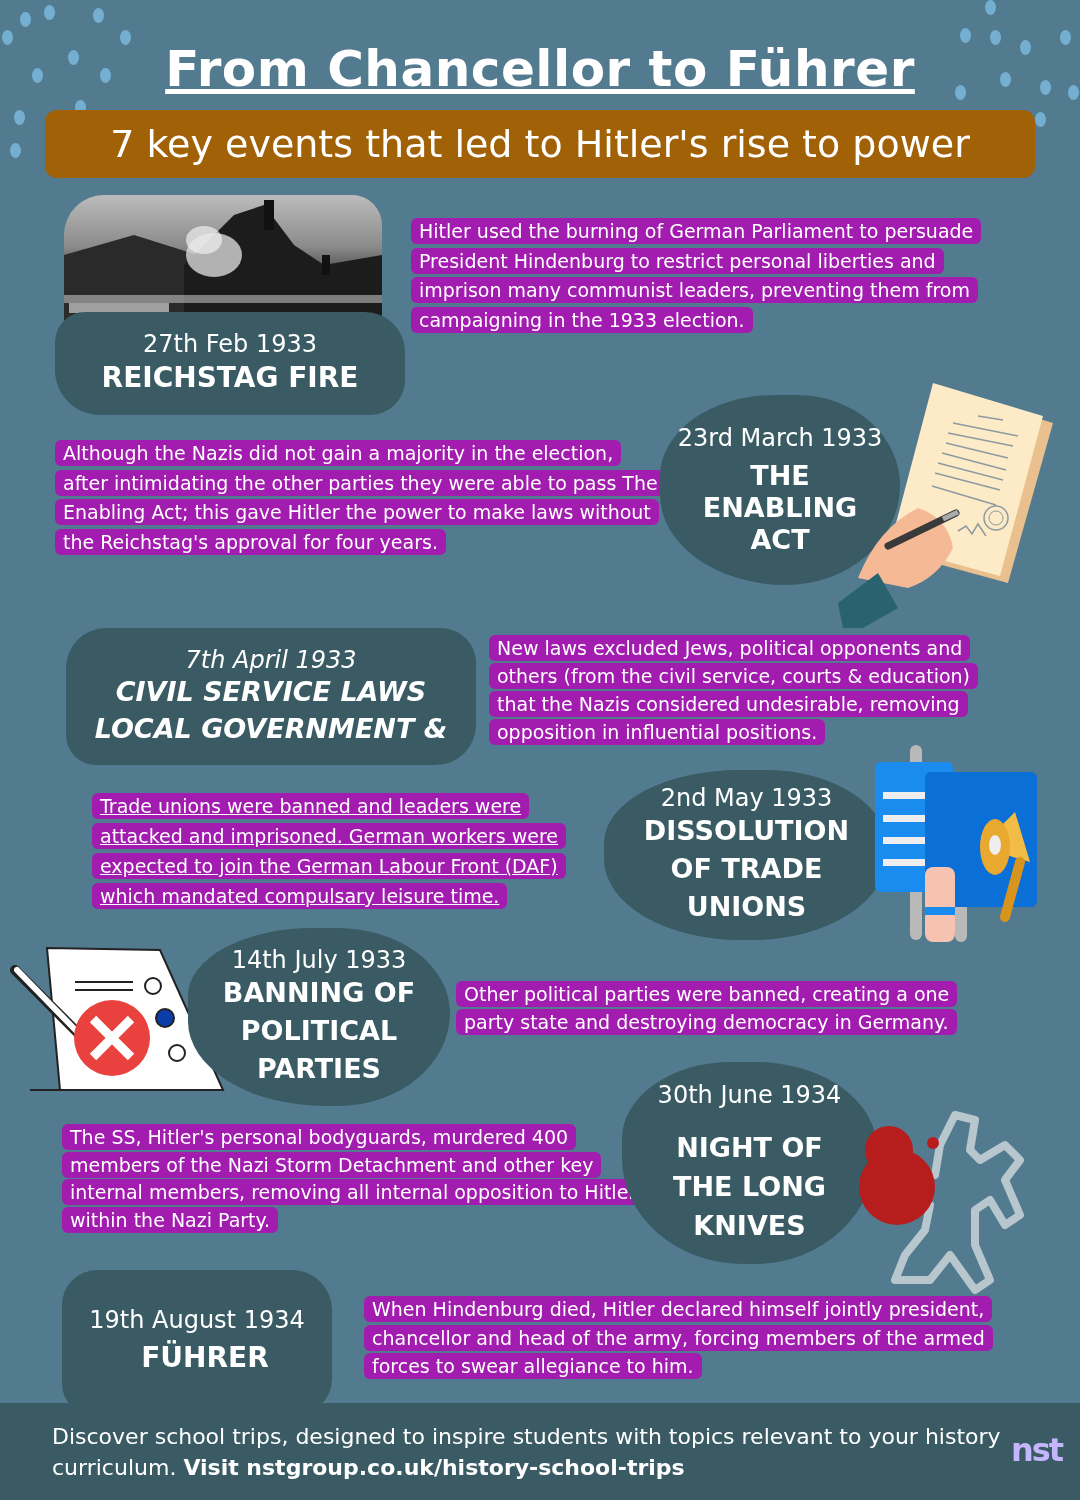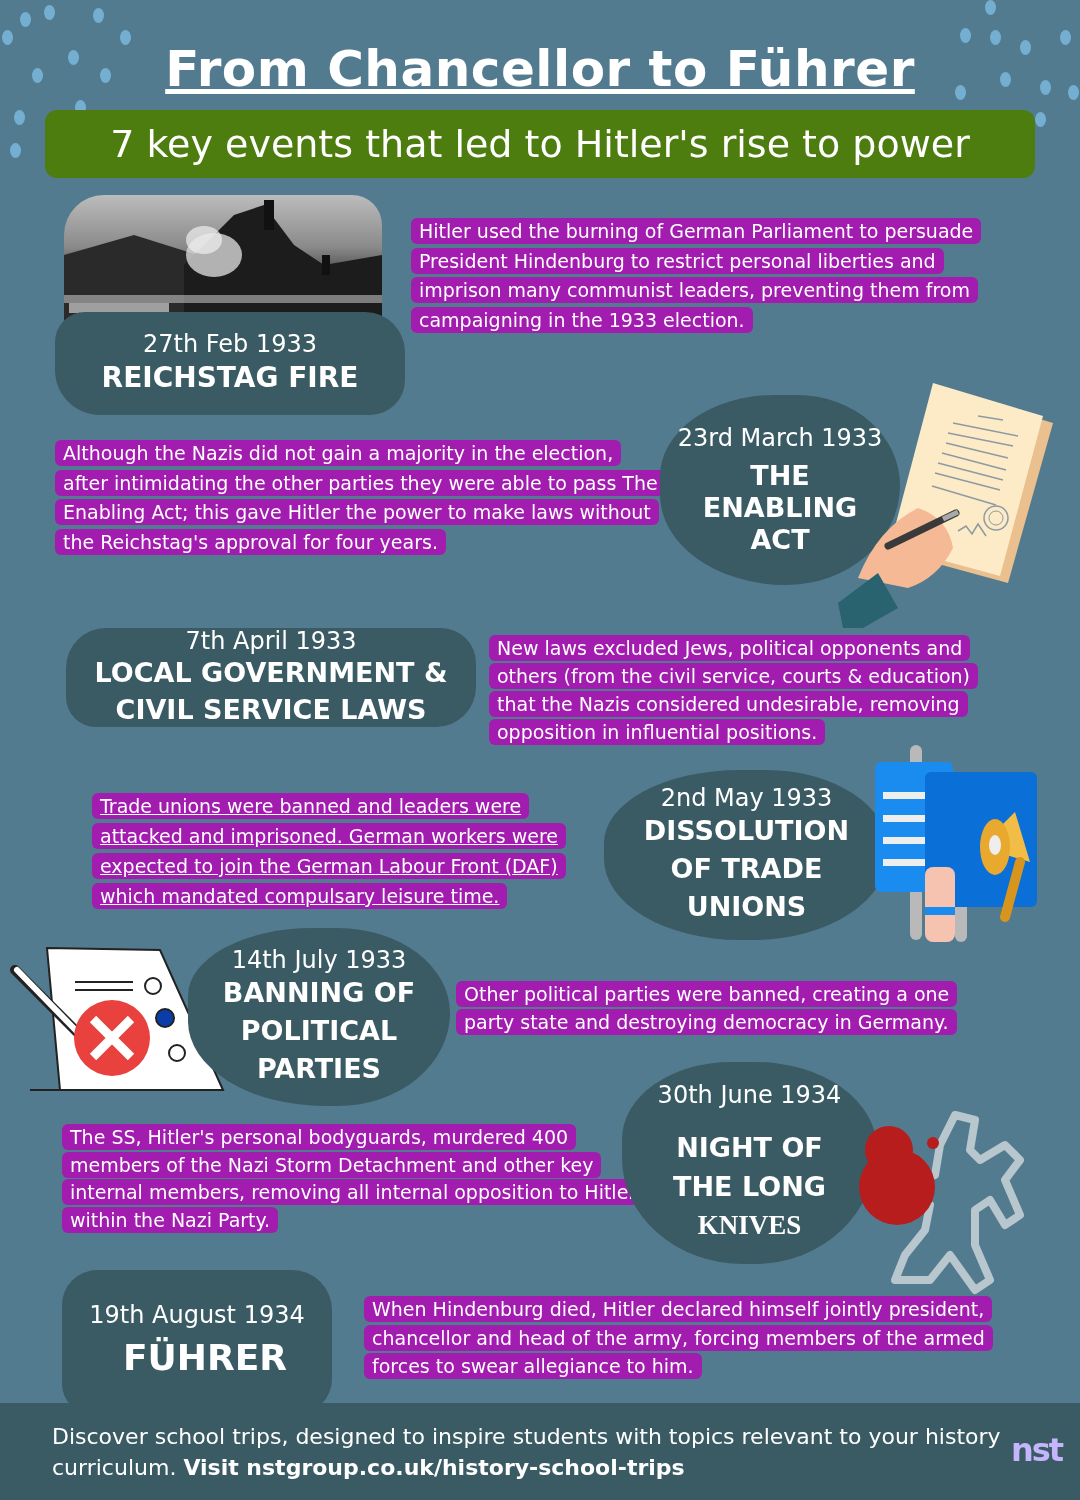--- a/index.html
+++ b/index.html
@@ -11,21 +11,21 @@
     position: relative;
   }
   .abs { position: absolute; }
   .dot { position: absolute; width: 11px; height: 15px; border-radius: 50%; background: #74aed0; }
   .title {
     position: absolute; left: 0; width: 1080px; top: 40px; text-align: center;
     font-size: 50px; font-weight: bold; letter-spacing: 0.5px; text-decoration: underline;
   }
   .subtitle {
     position: absolute; left: 45px; top: 110px; width: 990px; height: 68px;
-    background: #4d7c0f; border-radius: 12px;
+    background: #a16207; border-radius: 12px;
     font-size: 38px; text-align: center; line-height: 68px;
   }
   .blob {
     position: absolute; background: #3a5b63; text-align: center;
     display: flex; flex-direction: column; justify-content: center; align-items: center;
   }
   .date { font-size: 24px; font-weight: normal; }
   .head { font-size: 27px; font-weight: bold; line-height: 1.4; }
   .desc {
     position: absolute; font-size: 19px; line-height: 29.5px;
@@ -125,24 +125,24 @@
     <circle cx="158" cy="140" r="12" fill="none" stroke="#8d9aa1" stroke-width="1.5"></circle>
     <circle cx="158" cy="140" r="7" fill="none" stroke="#8d9aa1" stroke-width="1"></circle>
     <polyline points="120,153 128,148 134,156 140,146 148,158" fill="none" stroke="#8d9aa1" stroke-width="1.5"></polyline>
     <path d="M20,200 Q40,150 80,130 Q110,140 115,170 Q100,200 70,210 Z" fill="#f5b996"></path>
     <polygon points="0,225 40,195 60,230 25,250 5,250" fill="#28636f"></polygon>
     <line x1="50" y1="168" x2="118" y2="135" stroke="#3a3a3a" stroke-width="7" stroke-linecap="round"></line>
     <line x1="105" y1="141" x2="120" y2="134" stroke="#aaa" stroke-width="5"></line>
   </svg>
 </div>
 
-<div class="blob" style="left:66px;top:628px;width:410px;height:99px;border-radius:40px 35px 40px 30px;">
+<div class="blob" style="left:66px;top:628px;width:410px;height:137px;border-radius:40px 35px 40px 30px;font-style:italic;">
   <div class="date">7th April 1933</div>
+  <div class="head" style="line-height:1.35;">CIVIL SERVICE LAWS</div>
   <div class="head" style="line-height:1.35;">LOCAL GOVERNMENT &amp;</div>
-  <div class="head" style="line-height:1.35;">CIVIL SERVICE LAWS</div>
 </div>
 <div class="desc" style="left:489px;top:634px;width:525px;line-height:28px;">
   <span>New laws excluded Jews, political opponents and others (from the civil service, courts &amp; education) that the Nazis considered undesirable, removing opposition in influential positions.</span>
 </div>
 
 <div class="desc r" style="left:92px;top:791px;width:510px;line-height:30px;text-decoration:underline;">
   <span>Trade unions were banned and leaders were attacked and imprisoned. German workers were expected to join the German Labour Front (DAF) which mandated compulsary leisure time.</span>
 </div>
 <div class="blob" style="left:604px;top:770px;width:285px;height:170px;border-radius:50% 45% 50% 50%/45% 50% 55% 50%;">
   <div class="date">2nd May 1933</div>
@@ -201,34 +201,34 @@
   <span>Other political parties were banned, creating a one party state and destroying democracy in Germany.</span>
 </div>
 
 <div class="desc r" style="left:62px;top:1124px;width:578px;line-height:27.5px;">
   <span>The SS, Hitler's personal bodyguards, murdered 400 members of the Nazi Storm Detachment and other key internal members, removing all internal opposition to Hitler within the Nazi Party.</span>
 </div>
 <div class="blob" style="left:622px;top:1062px;width:255px;height:202px;border-radius:45% 50% 50% 50%/40% 45% 60% 55%;">
   <div class="date" style="margin-bottom:19px;">30th June 1934</div>
   <div class="head" style="line-height:1.45;">NIGHT OF</div>
   <div class="head" style="line-height:1.45;">THE LONG</div>
-  <div class="head" style="line-height:1.45;font-family:Liberation Serif, serif;">KNIVES</div>
+  <div class="head" style="line-height:1.45;">KNIVES</div>
 </div>
 <div class="abs" style="left:855px;top:1105px;width:190px;height:190px;">
   <svg width="190" height="190" viewBox="0 0 190 190">
     <path d="M100,10 L120,15 L115,45 L125,55 L150,40 L165,55 L150,75 L165,110 L150,120 L135,95 L120,105 L120,140 L135,175 L120,185 L95,150 L75,175 L40,175 L50,150 L70,125 L75,100 L55,100 L50,80 L80,70 L85,40 Z" fill="none" stroke="#b8c6cd" stroke-width="8" stroke-linejoin="round"></path>
     <circle cx="34" cy="45" r="24" fill="#b81d1d"></circle>
     <circle cx="42" cy="82" r="38" fill="#b81d1d"></circle>
     <circle cx="78" cy="38" r="6" fill="#b81d1d"></circle>
   </svg>
 </div>
 
 <div class="blob" style="left:62px;top:1270px;width:270px;height:144px;border-radius:35px 40px 35px 30px;">
   <div class="date">19th August 1934</div>
-  <div class="head" style="font-size:36px;margin-top:4px;margin-left:16px;">FÜHRER</div>
+  <div class="head" style="font-size:28px;margin-top:4px;margin-left:16px;">FÜHRER</div>
 </div>
 <div class="desc" style="left:364px;top:1295px;width:650px;line-height:28.5px;">
   <span>When Hindenburg died, Hitler declared himself jointly president, chancellor and head of the army, forcing members of the armed forces to swear allegiance to him.</span>
 </div>
 
 <div class="footer">
   <div class="footer-text">
     <span>Discover school trips, designed to inspire students with topics relevant to your history curriculum.</span>
     <b>Visit nstgroup.co.uk/history-school-trips</b>
   </div>

